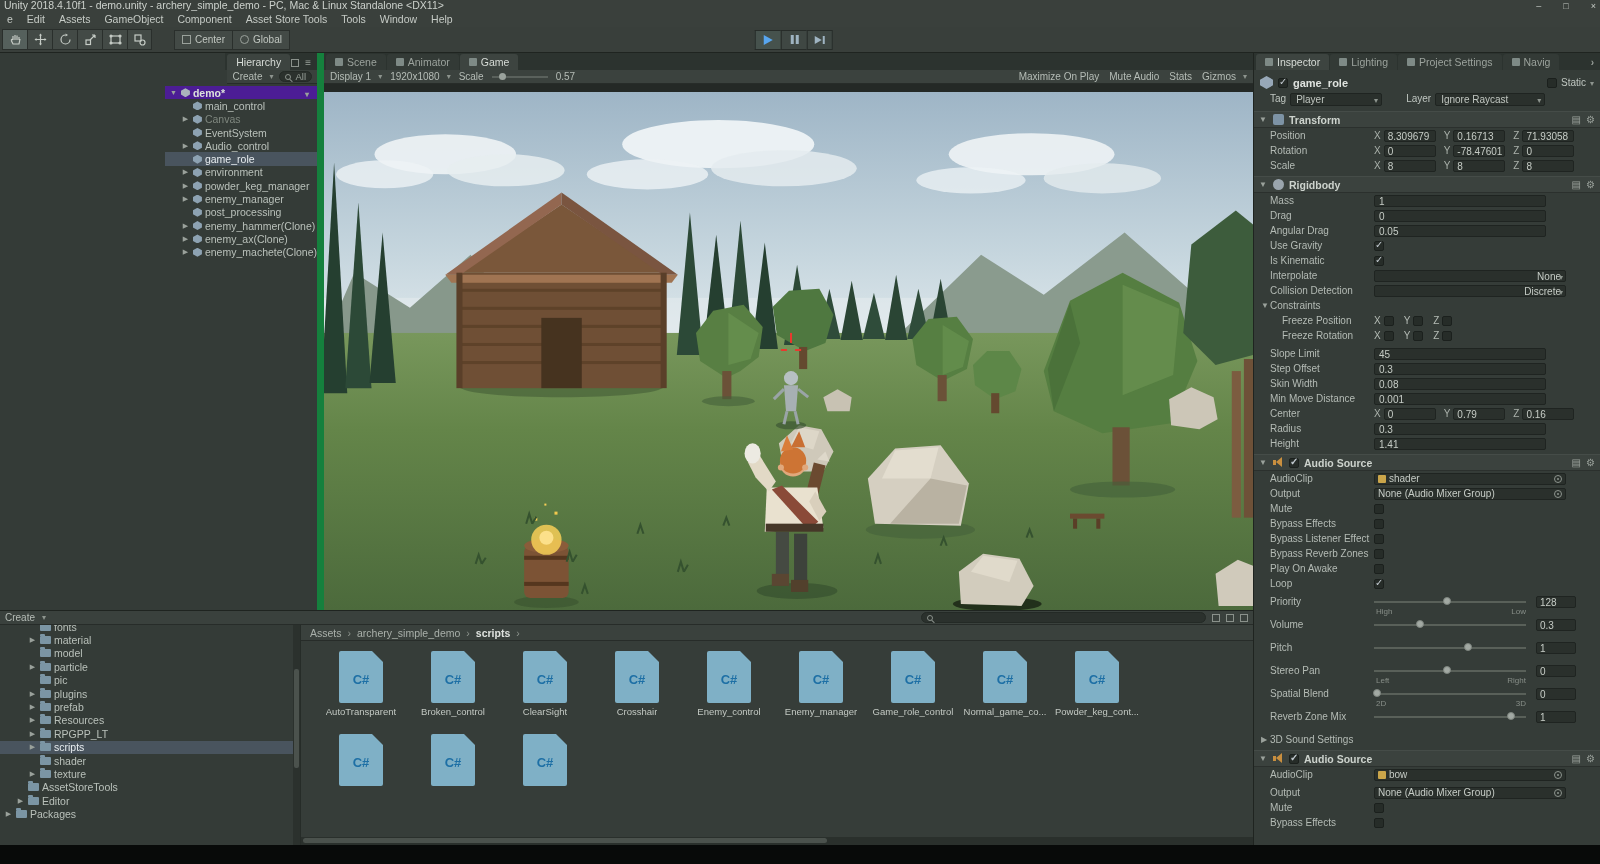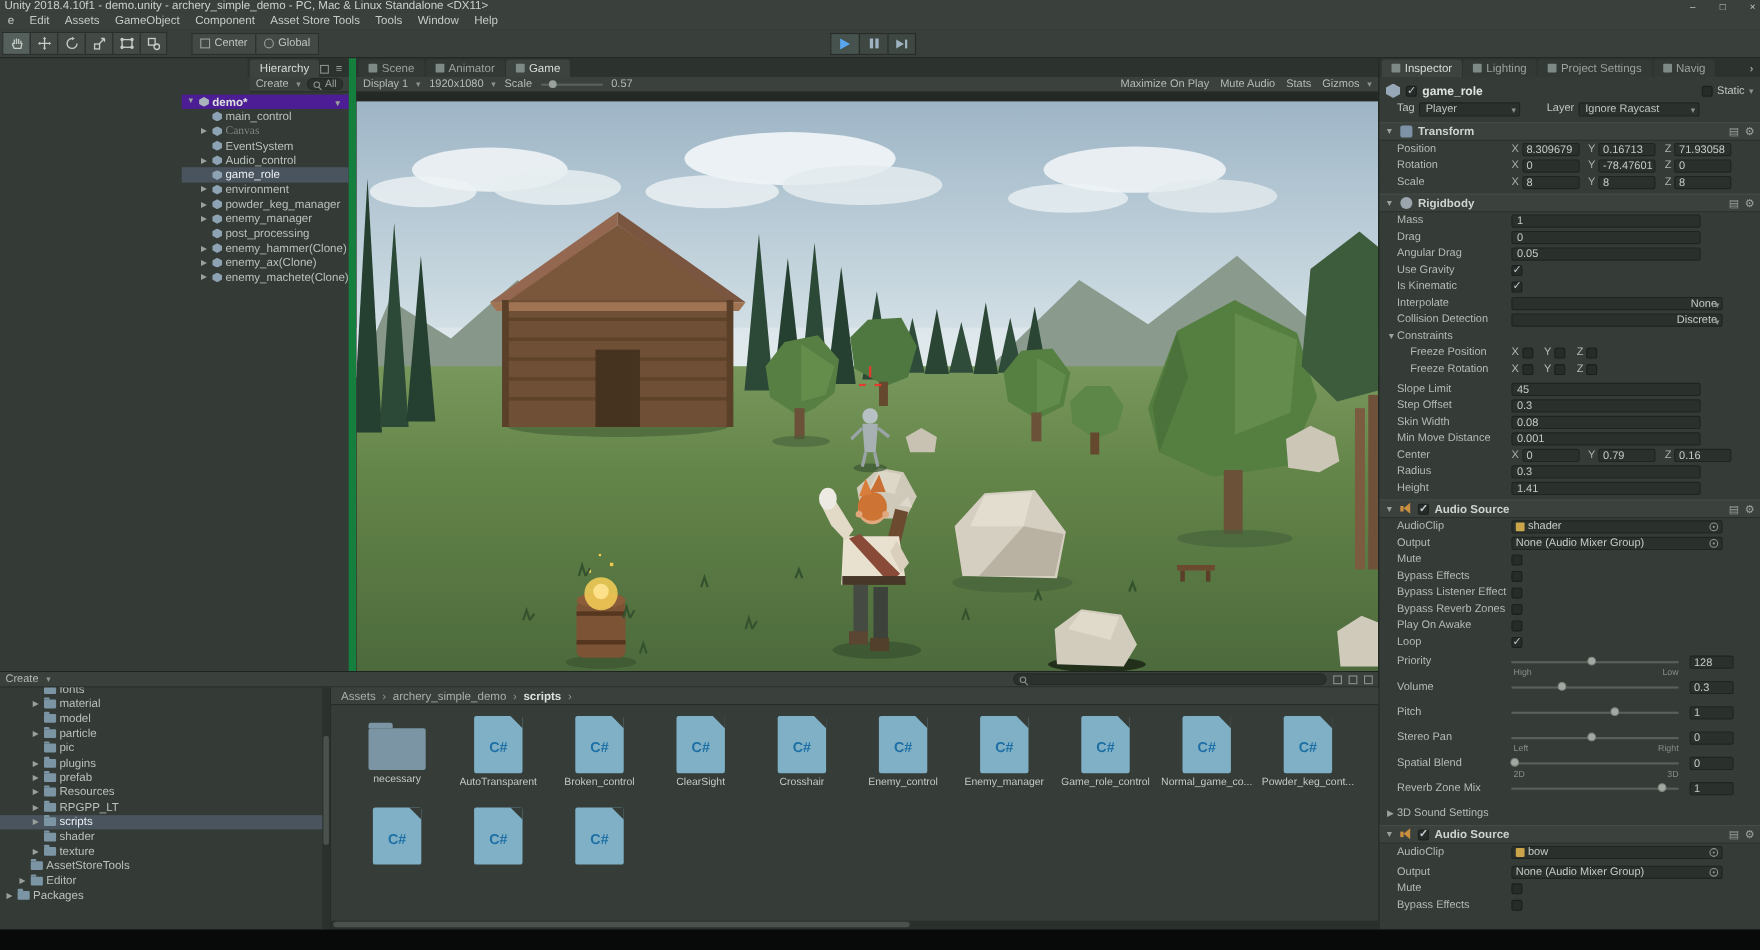--- a/index.html
+++ b/index.html
@@ -85,21 +85,21 @@
   .hr { height:13.3px; display:flex; align-items:center; font-size:10.5px; color:#b9c0ba;
     padding-left:4px; gap:3px; white-space:nowrap; }
   .hr .ar { width:9px; font-size:7px; color:#9aa19b; text-align:center; flex-shrink:0; }
   .ar.has::before { content:"▶"; }
   .ar.open::before { content:"▼"; }
   .cube { width:9px; height:9px; background:#8da2b2; flex-shrink:0;
     clip-path:polygon(50% 0,100% 28%,100% 72%,50% 100%,0 72%,0 28%); }
   .cube.scene { background:#aab4bc; }
   .hr.child { padding-left:16px; }
   .hr.sel { background:#49545e; color:#e8edf0; }
-  .hr.dim { color:#7f877f;font-family:Liberation Serif, serif; }
+  .hr.dim { color:#7f877f; }
   .hr.scene-row { background:#4c1d95; color:#dce0dc; font-weight:bold; }
   .row-menu { margin-left:auto; padding-right:8px; color:#9aa19b; }
   .row-menu::before { content:"▾"; font-size:8px; }
 
   
   .game-panel { flex:1; display:flex; flex-direction:column; background:#2b322e; min-width:0; }
   .gbar { height:14px; background:#3b423e; border-bottom:1px solid #272c29; display:flex;
     align-items:center; gap:8px; padding:0 6px; font-size:10px; color:#b5bcb6; flex-shrink:0; }
   .gbar .right { margin-left:auto; display:flex; gap:10px; align-items:center; }
   .gslider { width:56px; height:2px; background:#5a615c; position:relative; }
@@ -686,24 +686,20 @@
             <span class="crumb">Assets</span>
             <span class="crumb-sep"></span>
             <span class="crumb">archery_simple_demo</span>
             <span class="crumb-sep"></span>
             <span class="crumb last">scripts</span>
             <span class="crumb-sep"></span>
           </div>
           <div class="grid">
             <div class="frow">
               <div class="fitem">
-                <div class="folder-big"></div>
-                <div class="fname">necessary</div>
-              </div>
-              <div class="fitem">
                   <div class="cs-icon">
                     <span class="cs-text">C#</span>
                   </div>
                   <div class="fname">AutoTransparent</div>
                 </div>
               <div class="fitem">
                   <div class="cs-icon">
                     <span class="cs-text">C#</span>
                   </div>
                   <div class="fname">Broken_control</div>

